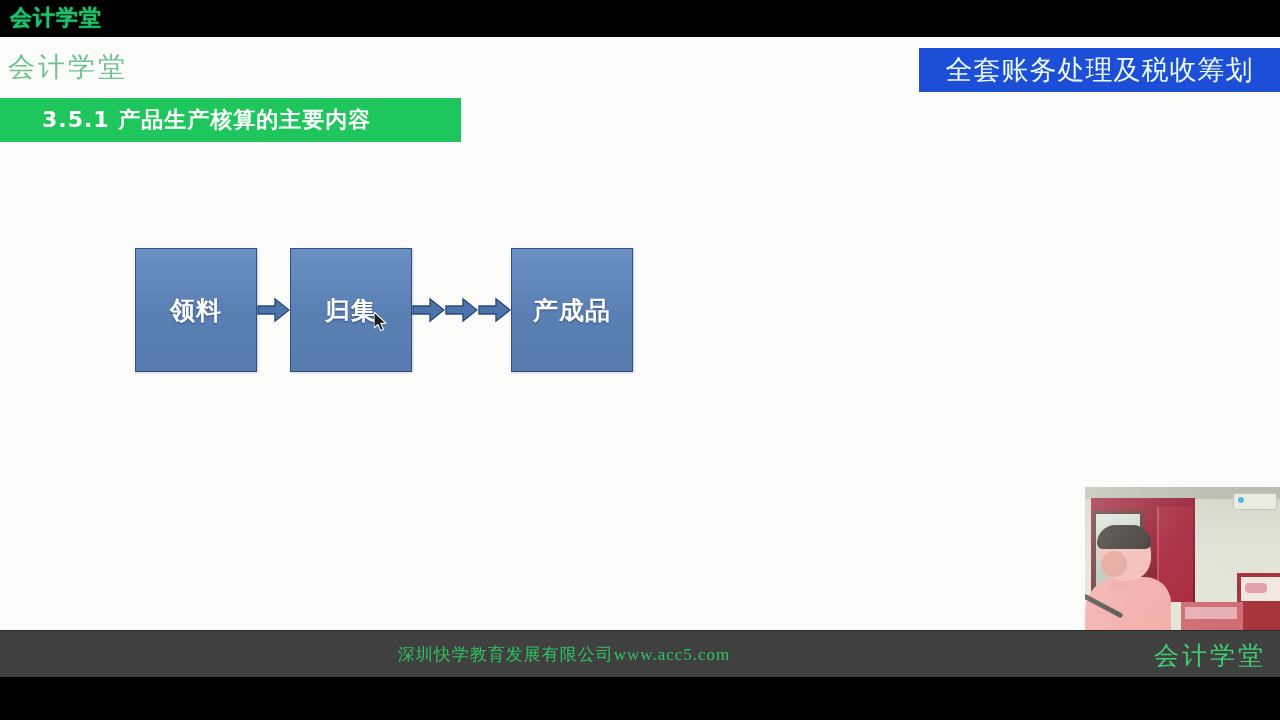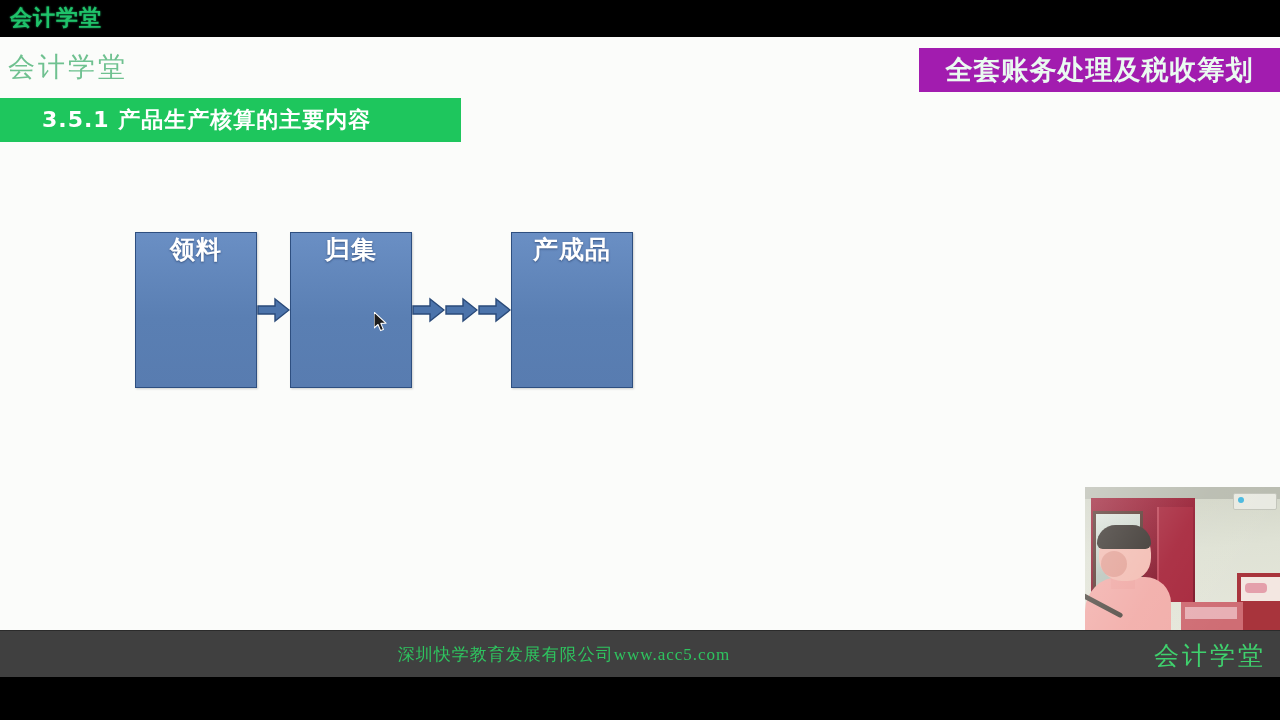--- a/index.html
+++ b/index.html
@@ -52,25 +52,24 @@
     font-size: 27px;
     color: #6fc190;
     letter-spacing: 3px;
     white-space: nowrap;
   }
 
   .promo-banner {
     position: absolute;
     left: 919px; top: 11px;
     width: 361px; height: 44px;
-    background: #a21caf;
+    background: #1d4ed8;
     display: flex;
     align-items: center;
     justify-content: center;
-    font-weight: bold;
   }
   .promo-banner .txt {
     font-family: "Liberation Serif", "DejaVu Serif", serif;
     font-size: 27px;
     color: #eafaf0;
     letter-spacing: 1px;
     white-space: nowrap;
   }
 
   .title-bar {
@@ -94,25 +93,26 @@
   
   .flow {
     position: absolute;
     left: 135px; top: 211px;
     height: 124px;
     display: flex;
     align-items: center;
   }
   .flow-box {
     width: 122px;
-    height: 156px;
+    height: 124px;
     box-sizing: border-box;
     background: linear-gradient(180deg,#6a8fc4 0%, #5a7fb3 55%, #587cb0 100%);
     border: 1px solid #2e4f80;
     display: flex;
+    align-items: center;
     justify-content: center;
     box-shadow: 1px 1px 2px rgba(0,0,0,0.18);
   }
   .flow-box .label {
     font-family: "DejaVu Sans", sans-serif;
     font-size: 25px;
     font-weight: bold;
     color: #ffffff;
     letter-spacing: 1px;
     white-space: nowrap;

